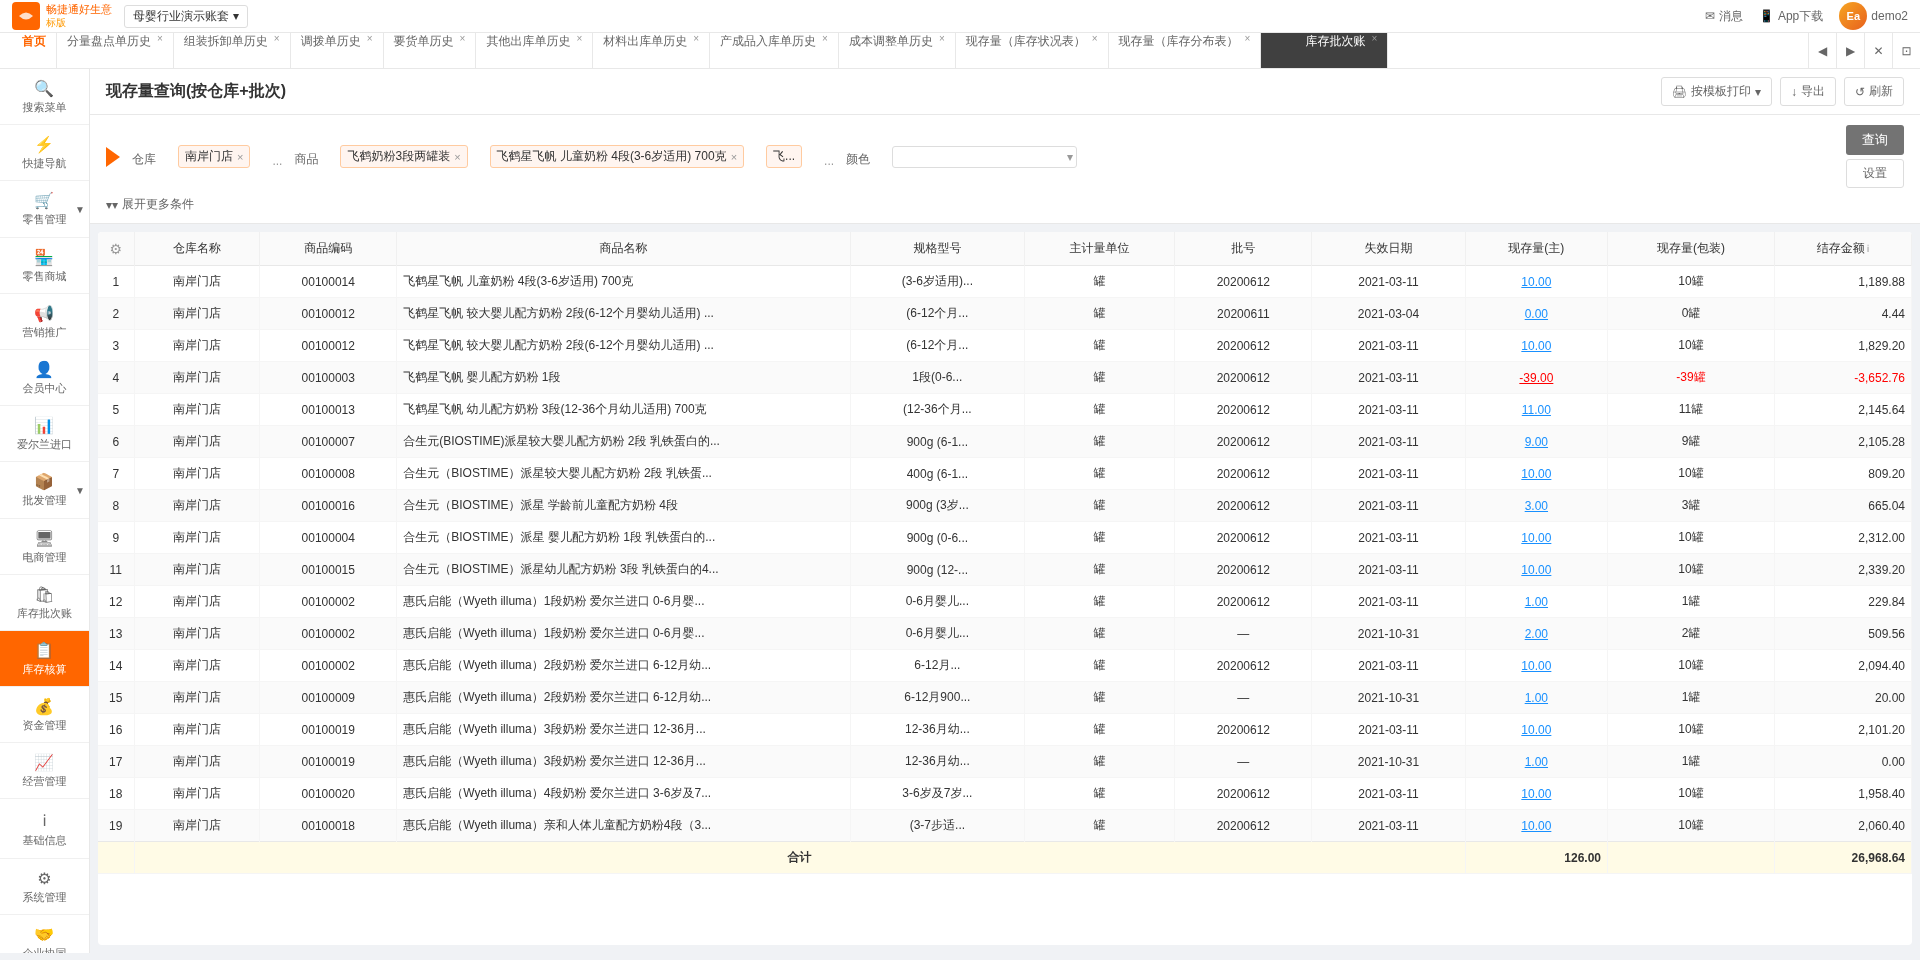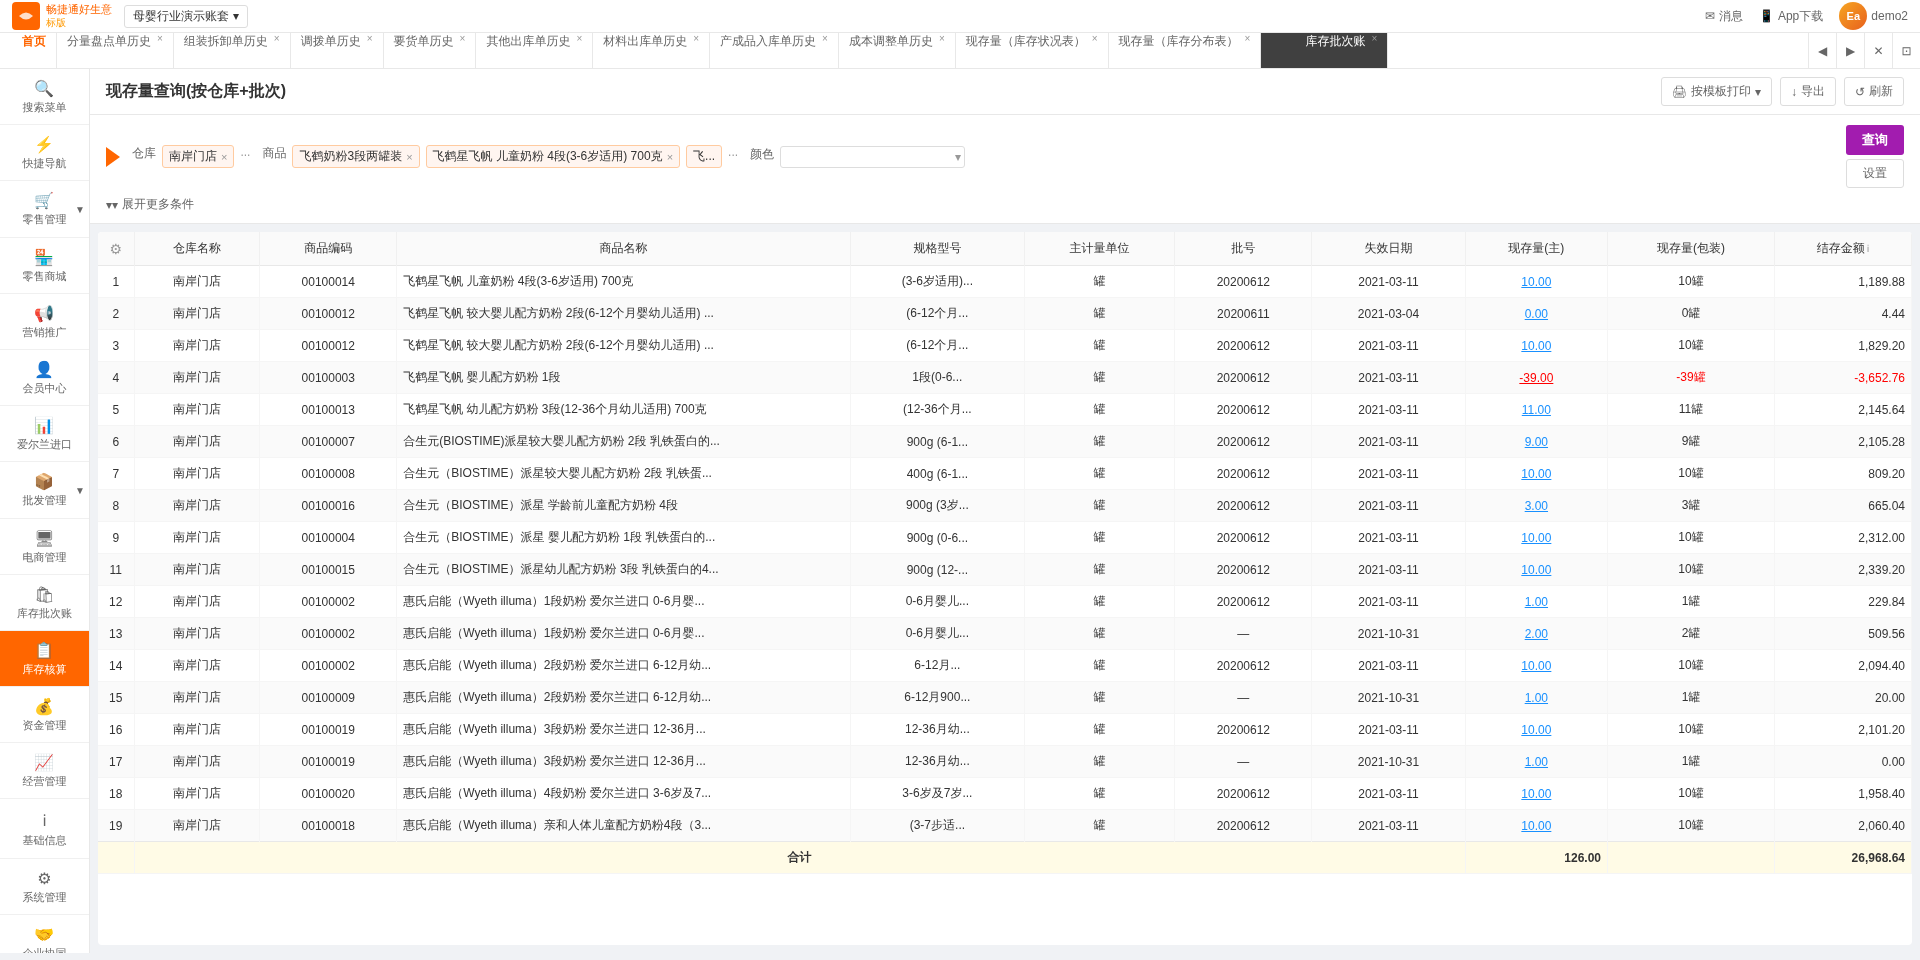--- a/index.html
+++ b/index.html
@@ -178,21 +178,21 @@
       align-items: center;
       gap: 12px;
       margin-bottom: 8px;
     }
     .filter-expand-btn {
       display: flex; align-items: center; gap: 4px;
       font-size: 12px; color: #666; cursor: pointer;
       margin: 0 auto;
     }
     .filter-group {
-      display: flex; align-items: flex-start; gap: 6px;
+      display: flex; align-items: flex-end; gap: 22px;
       flex-shrink: 0;
     }
     .filter-label { font-size: 12px; color: #666; white-space: nowrap; }
     .filter-tag {
       display: flex; align-items: center; gap: 4px;
       background: #fff5f0; border: 1px solid #ffcba0; border-radius: 3px;
       padding: 2px 6px; font-size: 12px; color: #333;
     }
     .filter-tag-close { color: #999; cursor: pointer; font-size: 11px; }
     .filter-more { color: #999; cursor: pointer; }
@@ -203,23 +203,23 @@
     }
     .orange-triangle {
       width: 0; height: 0;
       border-top: 10px solid transparent;
       border-bottom: 10px solid transparent;
       border-left: 14px solid #ff6600;
       cursor: pointer;
       flex-shrink: 0;
     }
     .btn-query {
-      background: #a21caf; color: #fff; border: none;
+      background: #737373; color: #fff; border: none;
       padding: 6px 16px; border-radius: 3px; cursor: pointer;
-      font-size: 13px; font-weight: bold;
+      font-size: 13px; font-weight: normal;
     }
     .btn-settings {
       background: #fff; color: #666; border: 1px solid #ddd;
       padding: 5px 12px; border-radius: 3px; cursor: pointer; font-size: 12px;
     }
     .filter-actions {
       display: flex; flex-direction: column; gap: 4px;
     }
 
     

